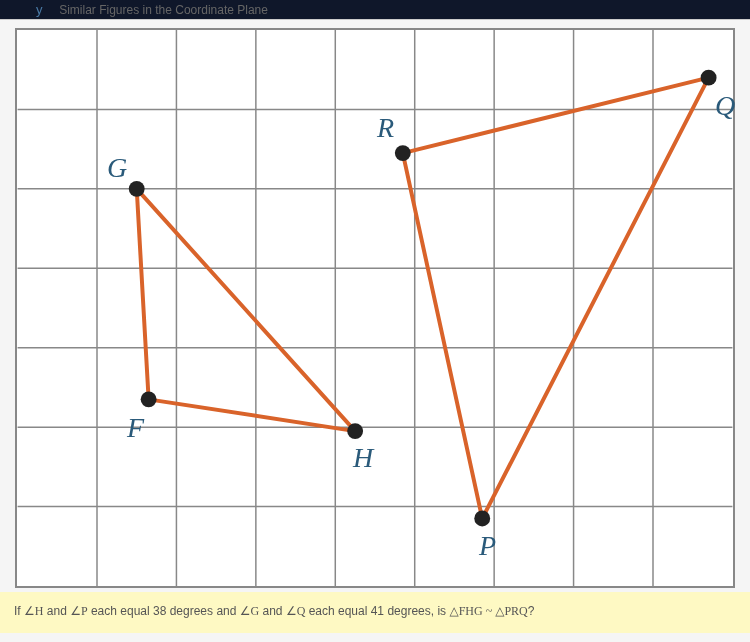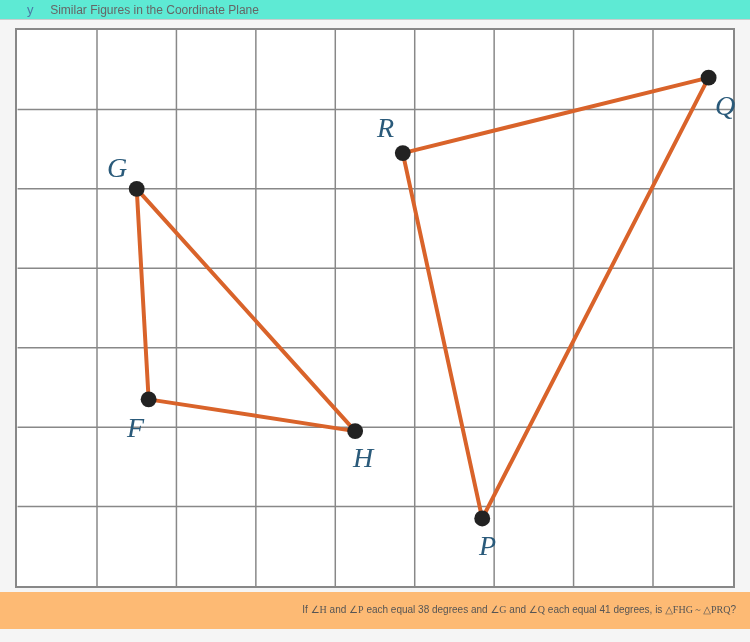--- a/index.html
+++ b/index.html
@@ -5,23 +5,23 @@
     * { margin: 0; padding: 0; box-sizing: border-box; }
     body {
       font-family: Arial, sans-serif;
       background: #f5f5f5;
       padding: 0;
       width: 750px;
     }
     .header {
       font-size: 12px;
       color: #666;
-      padding: 2px 27px;
+      padding: 2px 36px;
       border-bottom: 1px solid #ccc;
-      background: #5eead4;
+      background: #0f172a;
     }
     .header-y {
       color: #4a7ba6;
       font-size: 13px;
     }
     .grid-container {
       position: relative;
       margin: 8px auto 4px;
       width: 720px;
       height: 560px;
@@ -37,24 +37,23 @@
       position: absolute;
       font-family: 'Times New Roman', serif;
       font-style: italic;
       font-size: 28px;
       color: #2a5a7a;
       font-weight: 500;
       pointer-events: none;
     }
     .question-text {
       padding: 12px 14px 14px;
-      font-size: 10px;
+      font-size: 12px;
       color: #555;
-      background: #fdba74;
-      text-align: right;
+      background: #fef9c3;
     }
     .math-sym { font-family: 'Times New Roman', serif; }
   </style>
 </head>
 <body>
 
 <div class="header">
   <span class="header-y">y</span>
   &nbsp;&nbsp;&nbsp;
   <span>Similar Figures in the Coordinate Plane</span>

